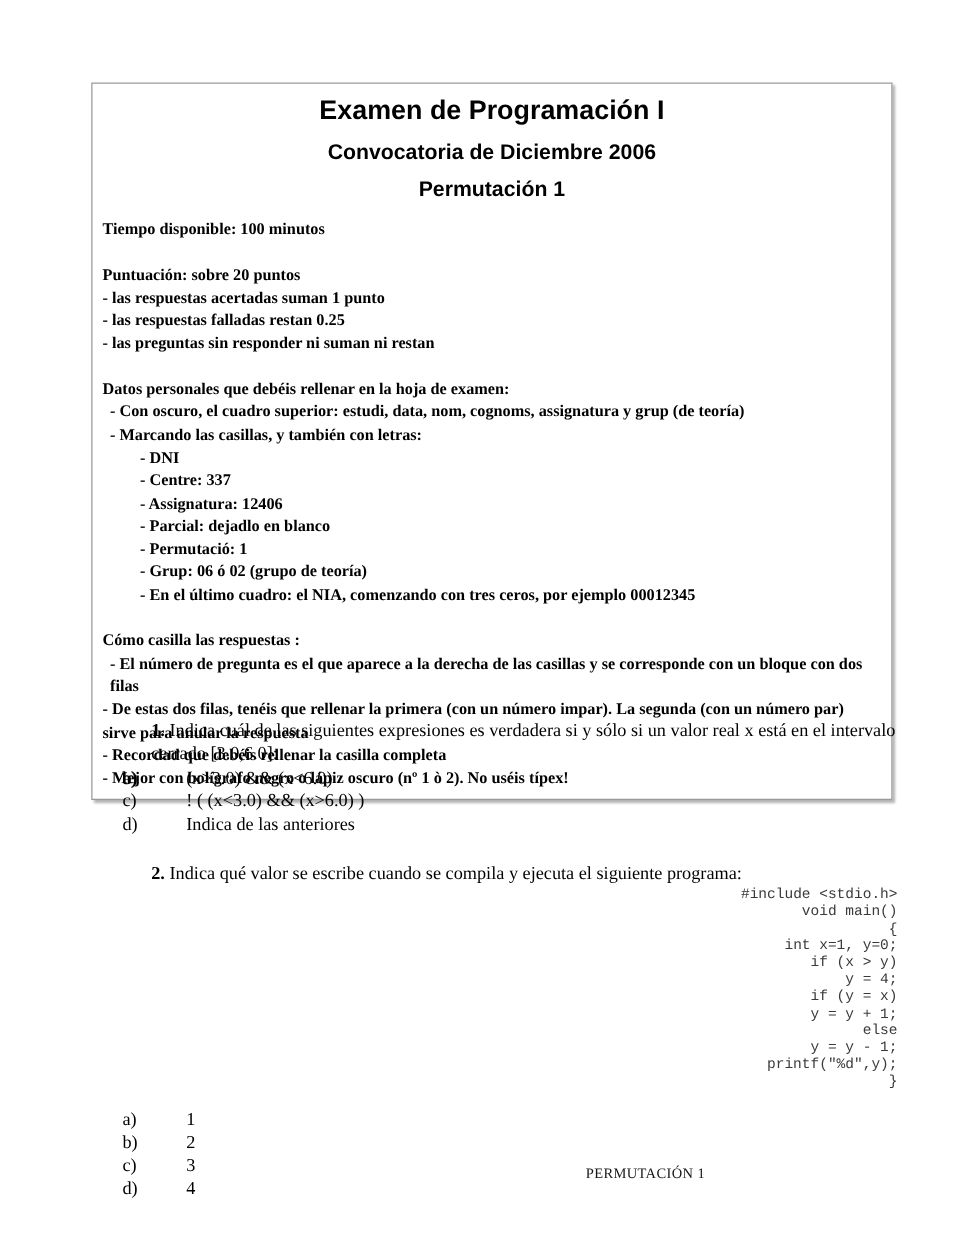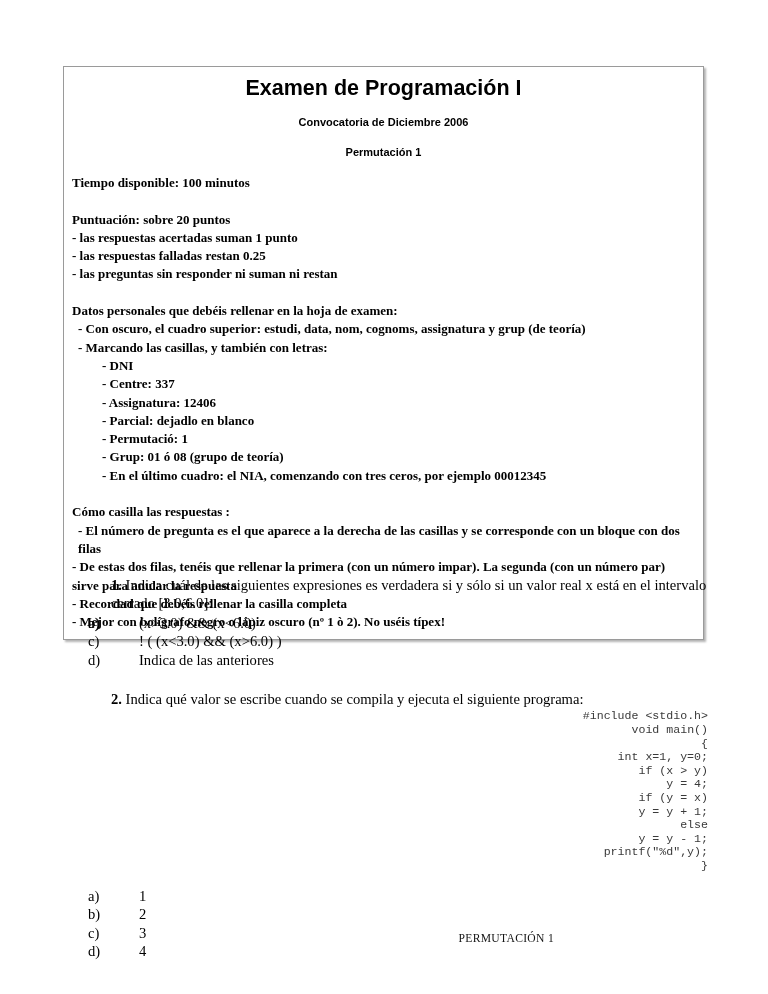--- a/index.html
+++ b/index.html
@@ -11,21 +11,21 @@
     width: 768px;
     height: 994px;
     position: relative;
     font-family: "Liberation Serif", "DejaVu Serif", serif;
     color: #000000;
     overflow: hidden;
   }
 
   .page {
     position: absolute;
-    left: 0;
+    left: 10px;
     top: 0;
     width: 616px;
     height: 994px;
   }
 
   
   .instr-box {
     position: absolute;
     left: 63px;
     top: 66px;
@@ -43,21 +43,21 @@
     font-weight: bold;
     font-size: 21.5px;
     line-height: 26px;
     letter-spacing: 0px;
     margin: 2px 0 1px 0;
   }
   .title-sub {
     text-align: center;
     font-family: "Liberation Sans", "DejaVu Sans", sans-serif;
     font-weight: bold;
-    font-size: 11px;
+    font-size: 17px;
     line-height: 16.5px;
     margin: 13px;
   }
 
   .instr-body {
     margin-top: 14px;
     font-family: "Liberation Serif", "DejaVu Serif", serif;
     font-weight: bold;
     font-size: 13px;
     line-height: 18.3px;
@@ -145,21 +145,21 @@
         <div class="ln">- las preguntas sin responder ni suman ni restan</div>
         <div class="blank"></div>
         <div class="ln">Datos personales que debéis rellenar en la hoja de examen:</div>
         <div class="ln ind1">- Con oscuro, el cuadro superior: estudi, data, nom, cognoms, assignatura y grup (de teoría)</div>
         <div class="ln ind1">- Marcando las casillas, y también con letras:</div>
         <div class="ln ind2">- DNI</div>
         <div class="ln ind2">- Centre: 337</div>
         <div class="ln ind2">- Assignatura: 12406</div>
         <div class="ln ind2">- Parcial: dejadlo en blanco</div>
         <div class="ln ind2">- Permutació: 1</div>
-        <div class="ln ind2">- Grup: 01 ó 08 (grupo de teoría)</div>
+        <div class="ln ind2">- Grup: 06 ó 02 (grupo de teoría)</div>
         <div class="ln ind2">- En el último cuadro: el NIA, comenzando con tres ceros, por ejemplo 00012345</div>
         <div class="blank"></div>
         <div class="ln">Cómo casilla las respuestas :</div>
         <div class="ln ind1">- El número de pregunta es el que aparece a la derecha de las casillas y se corresponde con un bloque con dos filas</div>
         <div class="ln">- De estas dos filas, tenéis que rellenar la primera (con un número impar). La segunda (con un número par) sirve para anular la respuesta</div>
         <div class="ln">- Recordad que debéis rellenar la casilla completa</div>
         <div class="ln">- Mejor con bolígrafo negro o lápiz oscuro (nº 1 ò 2). No uséis típex!</div>
       </div>
   </div>
 

